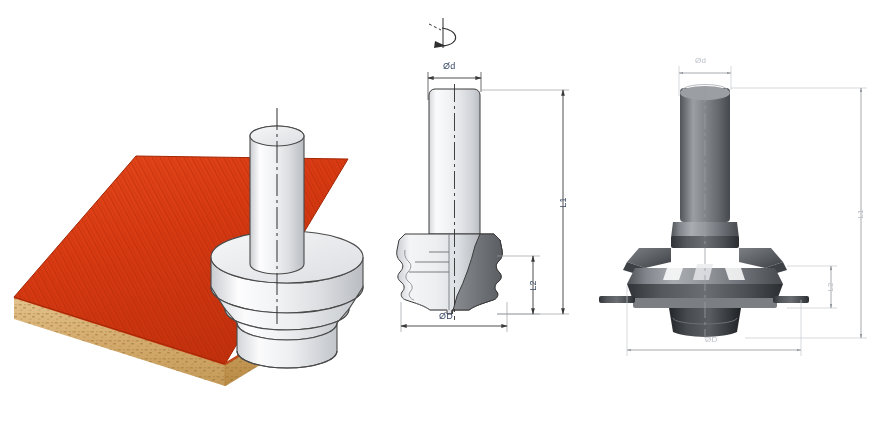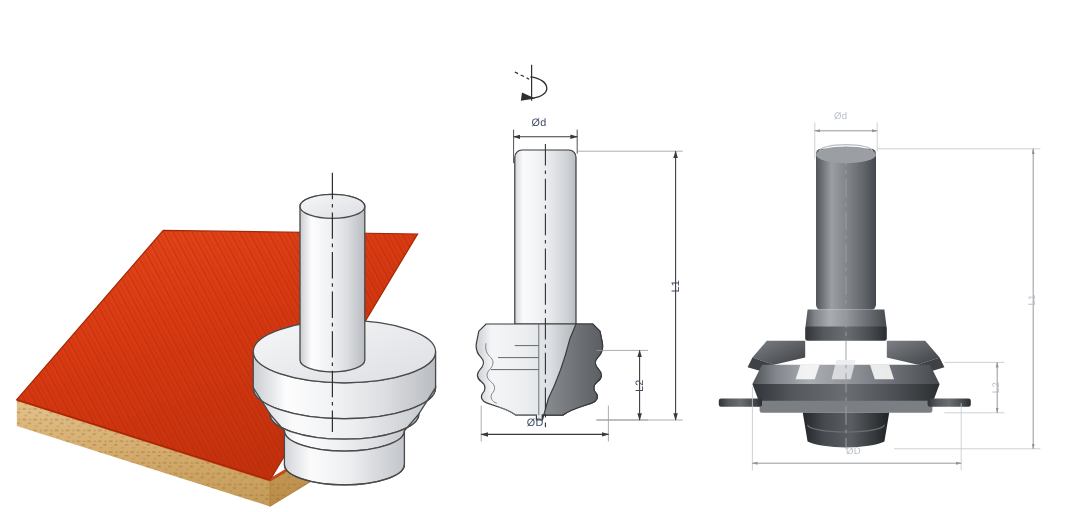--- a/index.html
+++ b/index.html
@@ -2,21 +2,21 @@
 <html><head>
 <meta charset="utf-8">
 <title>Router Bit Technical Illustration</title>
 <style>
   html,body{margin:0;padding:0;background:#ffffff;}
   body{
     width:896px;height:427px;overflow:hidden;position:relative;
     font-family:"Liberation Sans", sans-serif;
     -webkit-font-smoothing:antialiased;
   }
-  .sheet{position:absolute;inset:0;background:#fff;margin-top:36px;}
+  .sheet{position:absolute;inset:0;background:#fff;}
   .panel{position:absolute;}
 
   
   .dimtext{
     position:absolute;font-size:9px;color:#3b4a66;letter-spacing:.2px;
     white-space:nowrap;line-height:1;
   }
   .dimtext.vert{transform-origin:center center;}
   .vfaint{color:#b9bfc8;}
 

